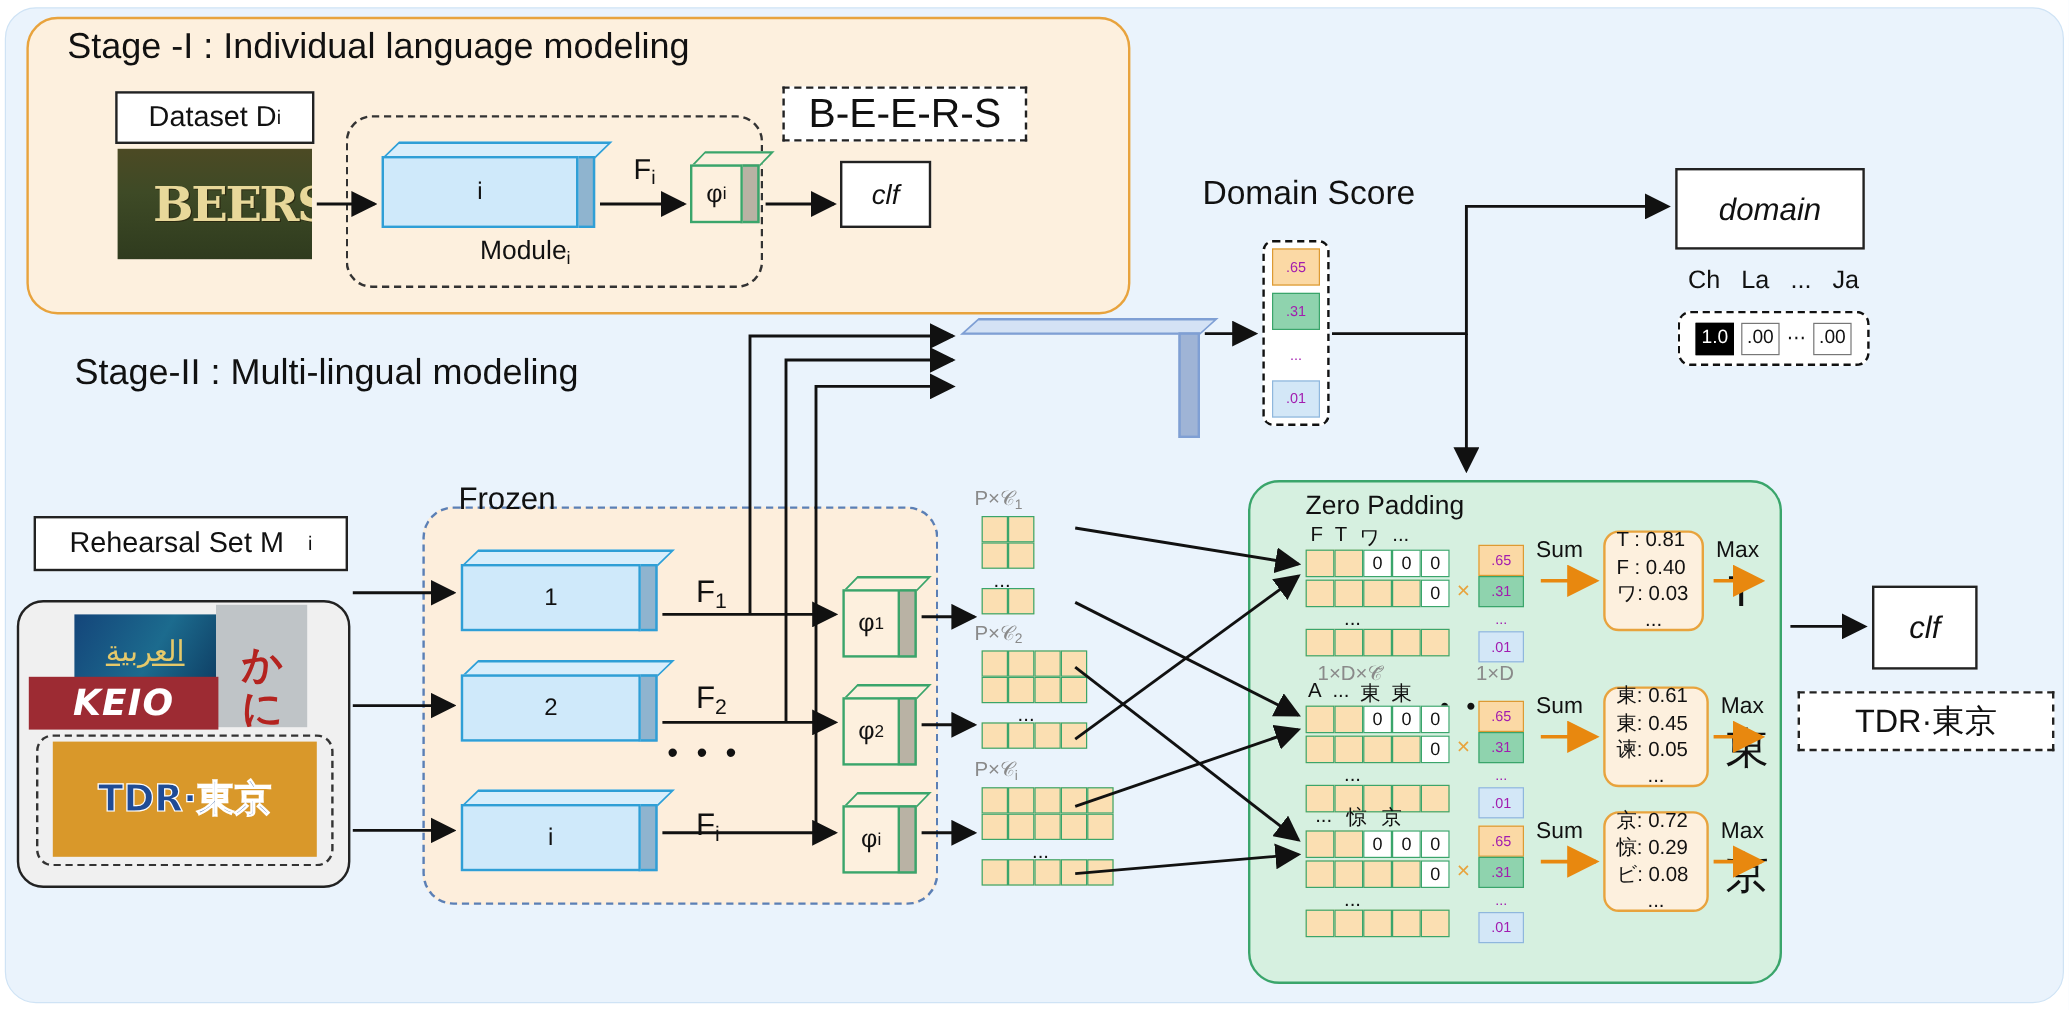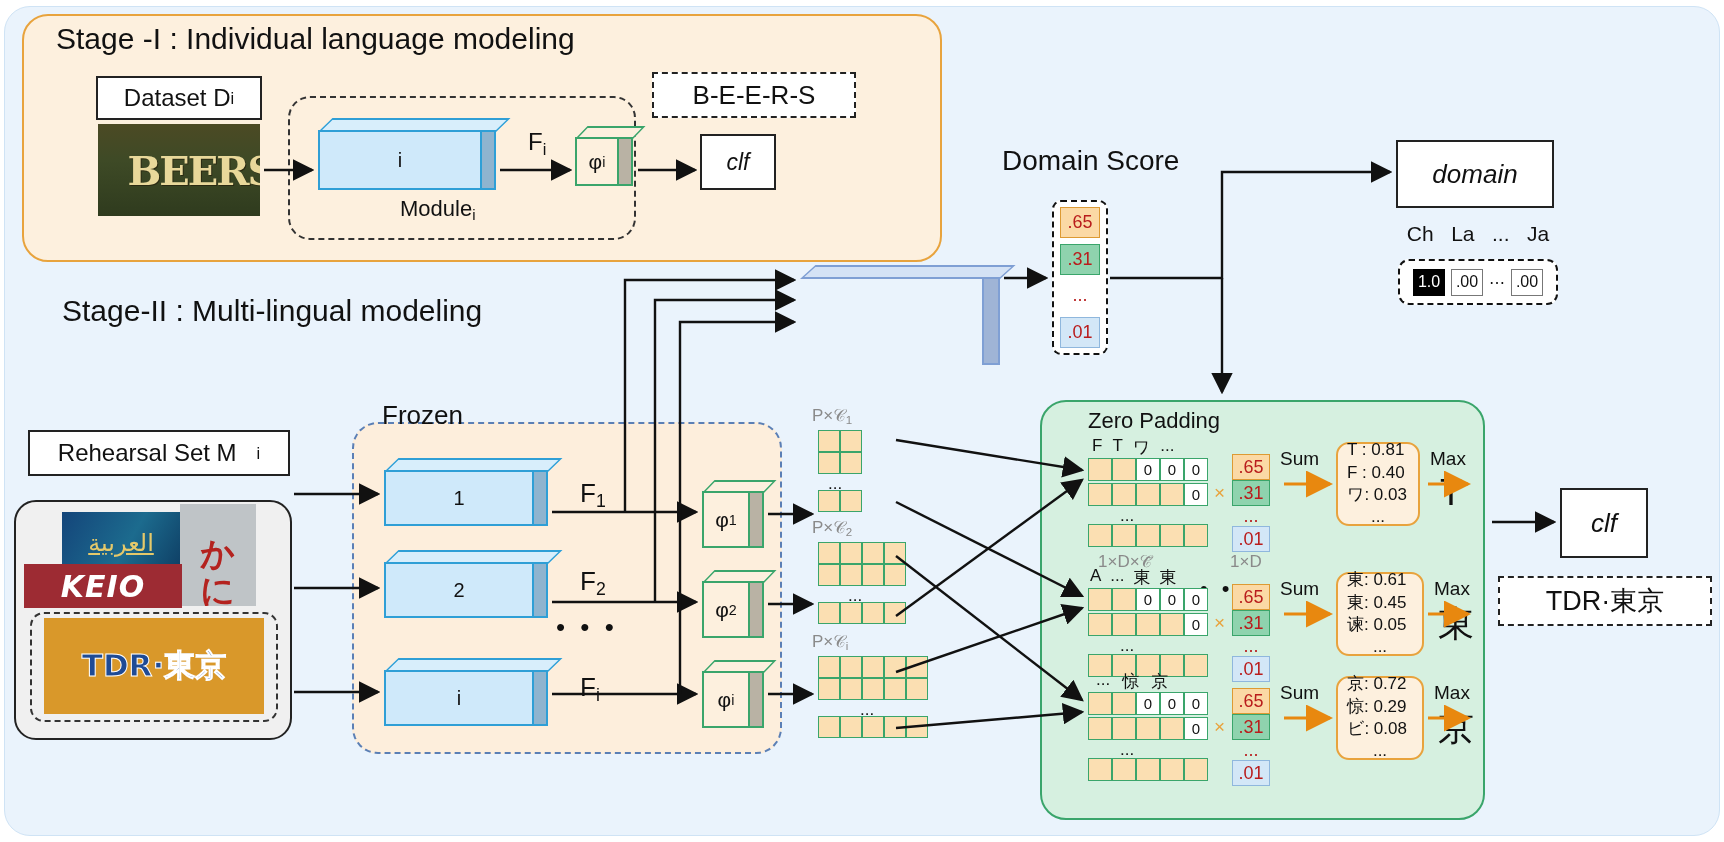--- a/index.html
+++ b/index.html
@@ -132,21 +132,21 @@
 
   
   .scorecol{
     position:absolute; left:1052px; top:200px; width:56px; height:155px;
     border:2px dashed #111; border-radius:9px; background:#fff;
     display:flex; flex-direction:column; align-items:center;
     justify-content:space-between; padding:5px 0;
   }
   .scorecell{
     width:40px; height:31px; display:flex; align-items:center;
-    justify-content:center; font-size:18px; color:#b91c1c;
+    justify-content:center; font-size:12px; color:#a21caf;
   }
   .sc-or{ background:#fbd9a5; border:1px solid #dd9a33; }
   .sc-gr{ background:#8fd3ae; border:1px solid #3aa56b; }
   .sc-bl{ background:#d3e7f7; border:1px solid #8fb7dd; }
   .sc-dots{ border:none; background:none; }
 
   
   .onehot{
     position:absolute; left:1398px; top:259px; width:160px; height:46px;
     border:2px dashed #111; border-radius:11px; background:#fff;
@@ -238,21 +238,21 @@
     <div class="face">
       <span>φ</span>
         <span class="sub">i</span>
     </div>
   </div>
 
   <div class="solidbox italic" style="left:700px; top:134px; width:76px; height:56px; font-size:23px;">
     <span>clf</span>
   </div>
 
-  <div class="dashbox" style="left:652px; top:72px; width:204px; height:46px; font-size:26px;">
+  <div class="dashbox" style="left:652px; top:72px; width:204px; height:46px; font-size:34px;">
     <span>B-E-E-R-S</span>
   </div>
 
   <div class="stage2-title">Stage-II : Multi-lingual modeling</div>
 
   <div class="solidbox" style="left:28px; top:430px; width:262px; height:46px; font-size:24px;gap:20px;">
     <span>Rehearsal Set M</span>
       <span class="sub">i</span>
   </div>
 

